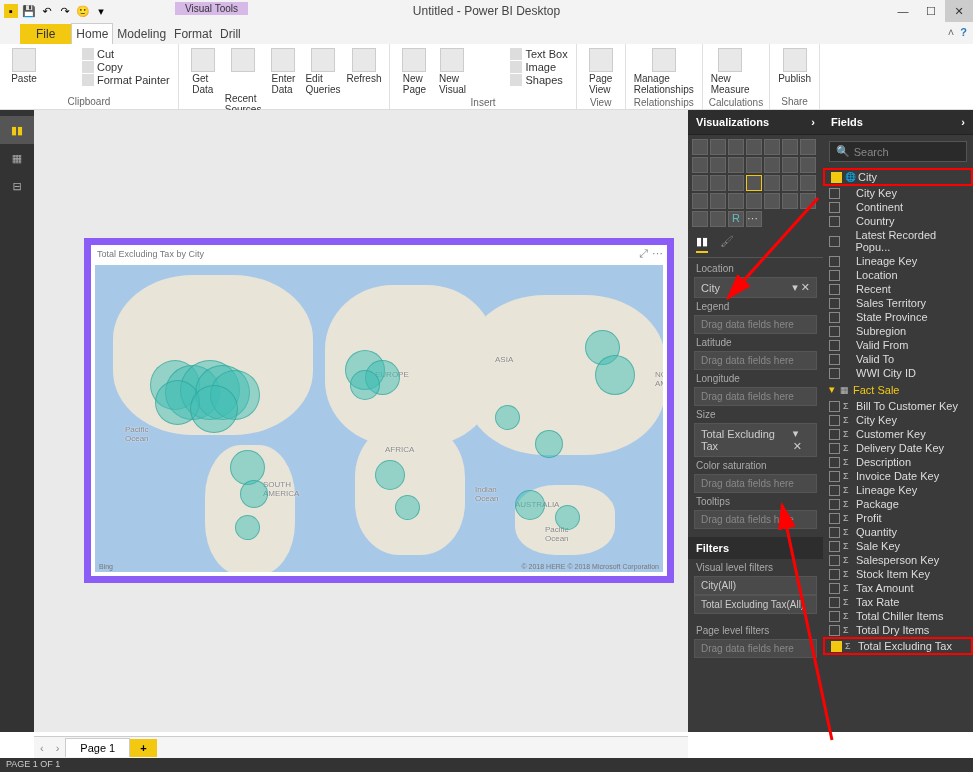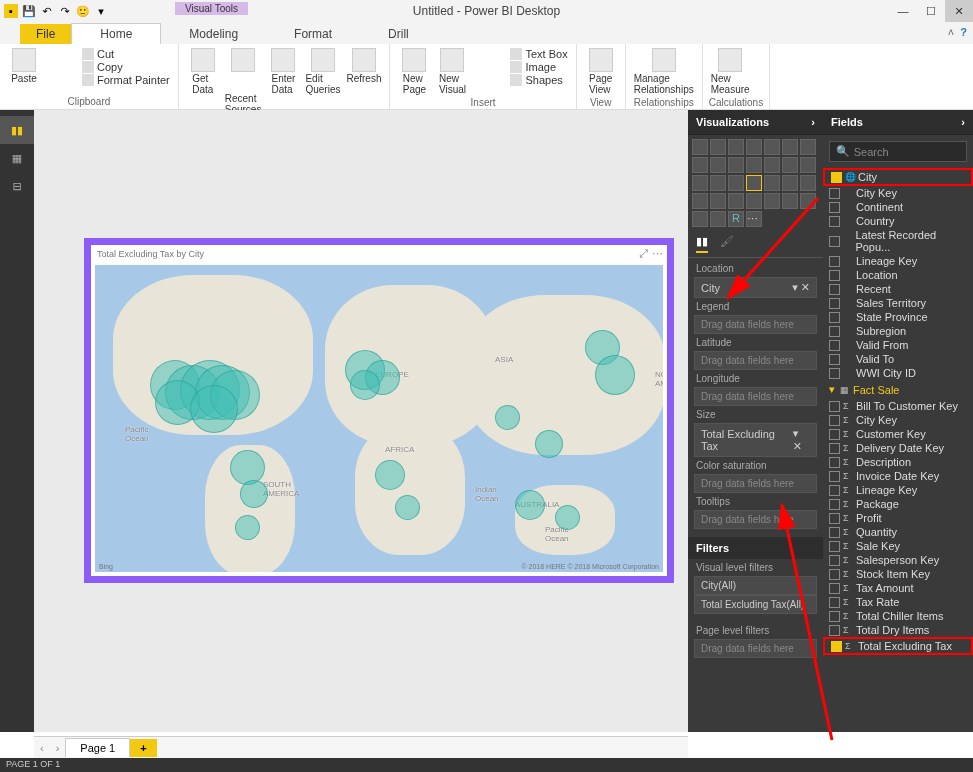--- a/index.html
+++ b/index.html
@@ -7,21 +7,21 @@
 .titlebar{height:22px;background:#f3f3f3;display:flex;align-items:center;position:relative;}
 .titlebar-left{display:flex;align-items:center;gap:4px;padding-left:4px;}
 .tb-ico{width:14px;height:14px;display:inline-flex;align-items:center;justify-content:center;font-size:11px;}
 .titlebar-center{position:absolute;left:50%;transform:translateX(-50%);font-size:12px;color:#444;}
 .titlebar-right{position:absolute;right:0;display:flex;}
 .win-btn{width:28px;height:22px;display:flex;align-items:center;justify-content:center;color:#333;}
 .win-btn.close{background:#ccc;}
 .vistool{position:absolute;left:175px;top:2px;background:#d7b9e8;font-size:10px;padding:1px 10px;color:#333;}
 .menubar{height:22px;background:#f3f3f3;display:flex;align-items:flex-end;padding-left:4px;}
 .file-tab{background:#f2c811;padding:3px 16px;font-size:12px;color:#333;margin-left:16px;}
-.menu-tab{padding:3px 28px;font-size:12px;color:#444;background:transparent;}
+.menu-tab{padding:3px 4px;font-size:12px;color:#444;background:transparent;}
 .menu-tab.active{background:#fff;border:1px solid #ccc;border-bottom:none;}
 .help-right{position:absolute;right:6px;top:26px;display:flex;gap:6px;align-items:center;}
 .ribbon{height:66px;background:#fff;border-bottom:1px solid #ddd;display:flex;}
 .rib-group{border-right:1px solid #e0e0e0;padding:2px 6px;display:flex;flex-direction:column;justify-content:space-between;}
 .rib-label{font-size:10px;color:#666;text-align:center;margin-top:auto;}
 .rib-items{display:flex;gap:2px;}
 .rib-big{display:flex;flex-direction:column;align-items:center;gap:1px;min-width:36px;padding:2px;}
 .rib-big .ico{width:24px;height:24px;background:#e8e8e8;border:1px solid #ccc;}
 .rib-big span{font-size:10px;color:#333;}
 .rib-small{display:flex;flex-direction:column;gap:1px;font-size:10px;color:#333;padding:2px;}
@@ -209,20 +209,29 @@
   <div class="rib-group">
     <div class="rib-items">
         <div class="rib-big">
           <div class="ico"></div>
           <span style="white-space:pre;">New
 Measure</span>
         </div>
       </div>
     <div class="rib-label">Calculations</div>
   </div>
+  <div class="rib-group">
+    <div class="rib-items">
+        <div class="rib-big">
+          <div class="ico"></div>
+          <span>Publish</span>
+        </div>
+      </div>
+    <div class="rib-label">Share</div>
+  </div>
 </div>
 
 <div class="main">
 
   <div class="viewrail">
     <div class="vr-btn active">▮▮</div>
     <div class="vr-btn">▦</div>
     <div class="vr-btn">⊟</div>
   </div>
 

